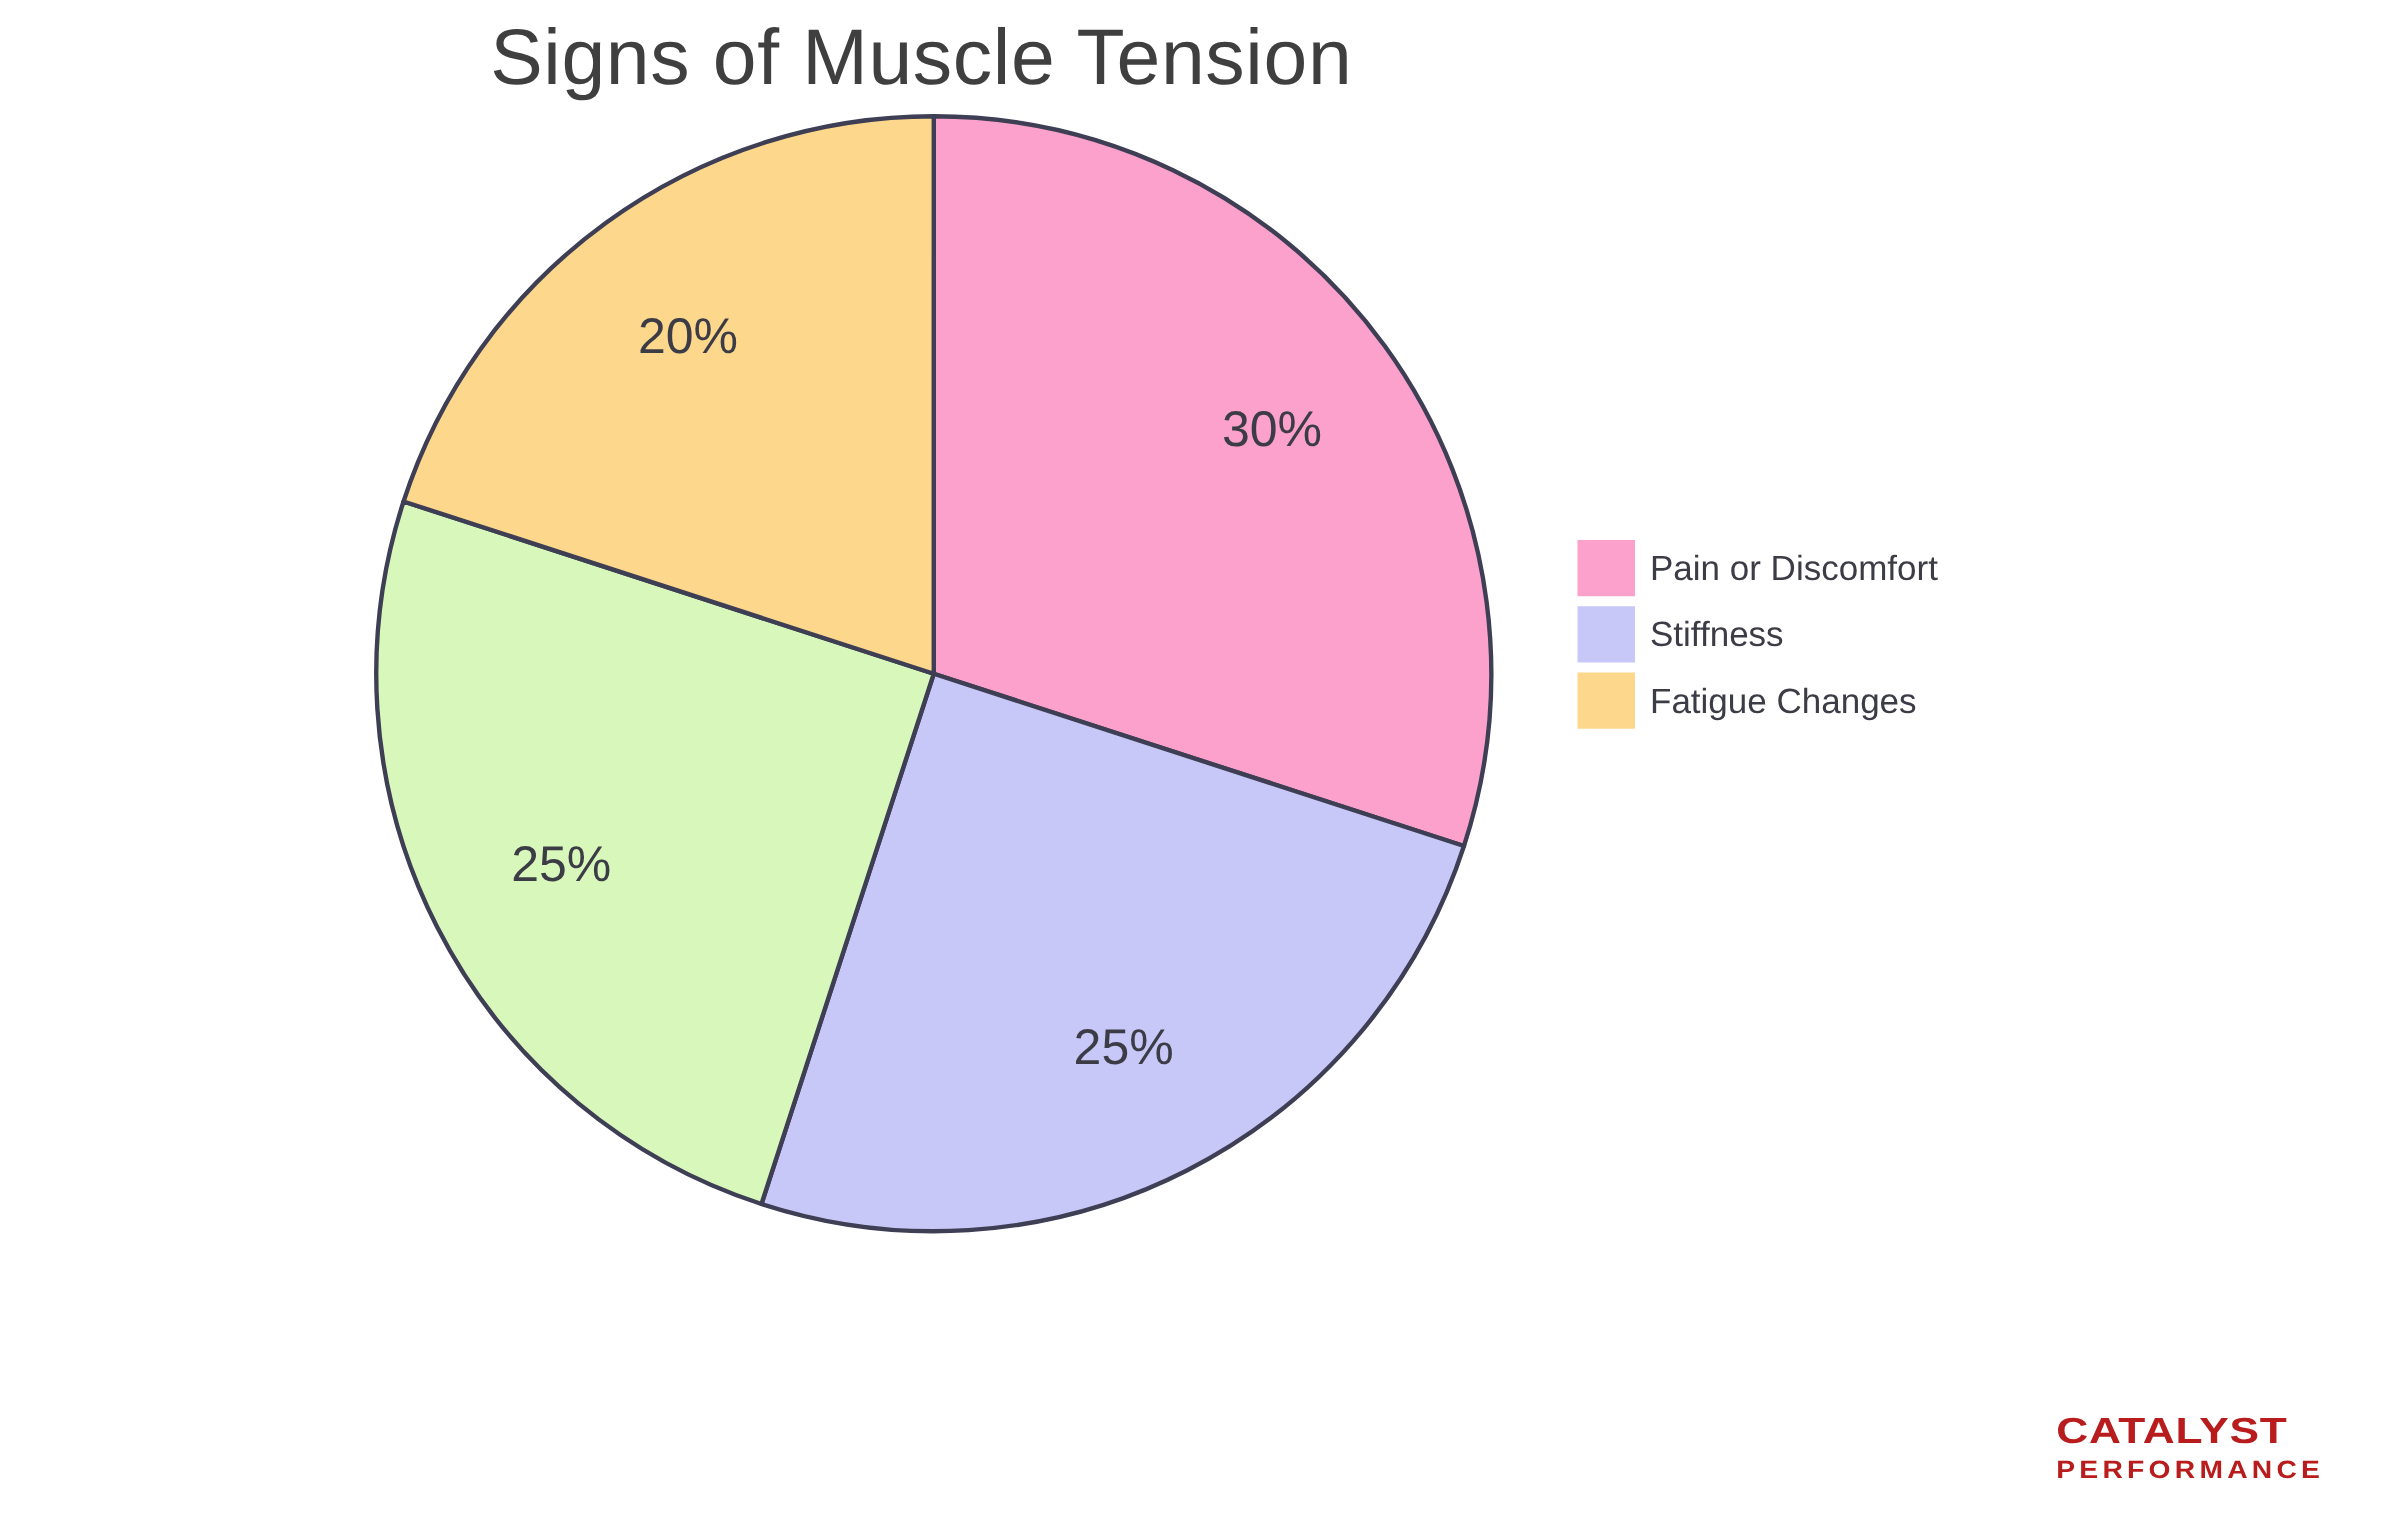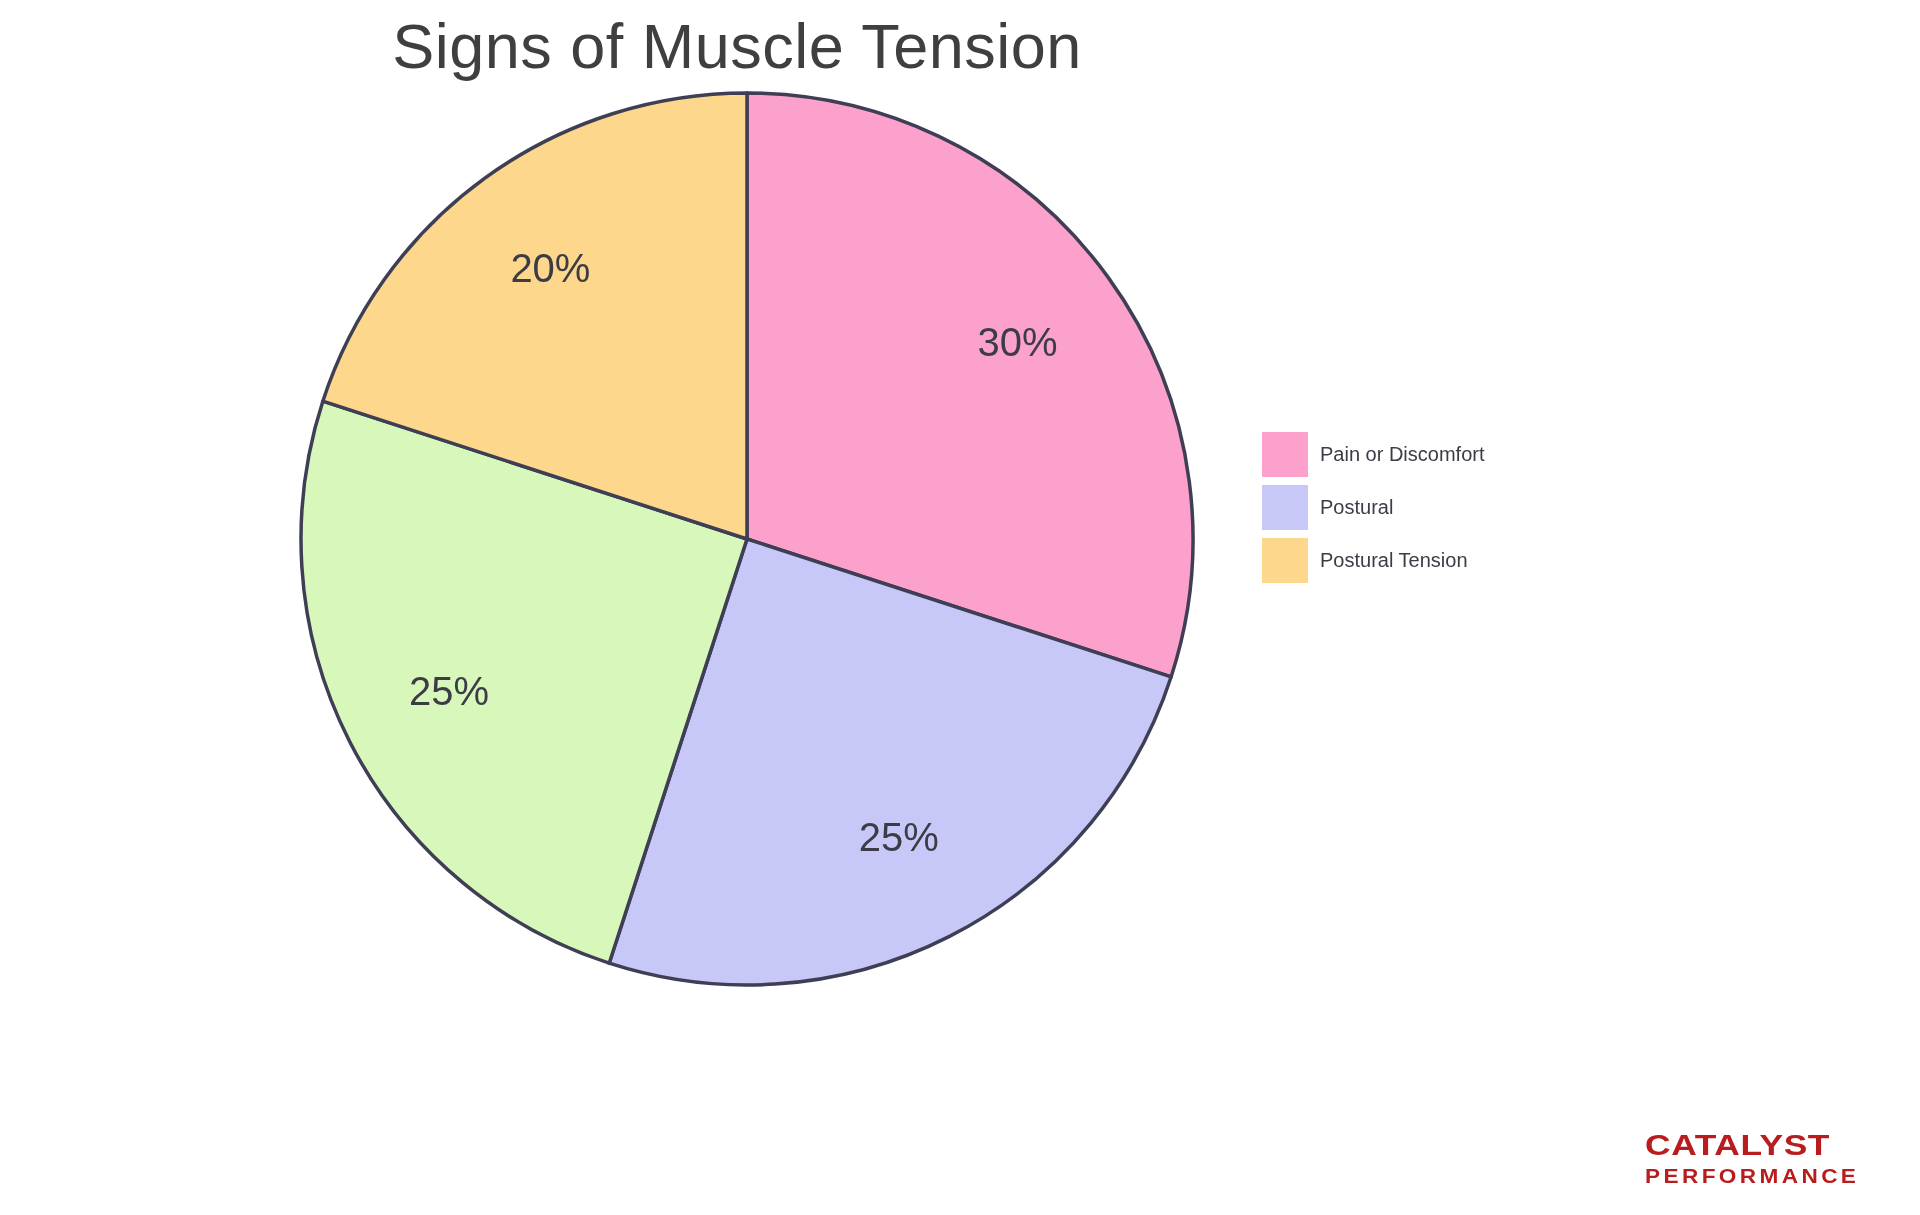--- a/index.html
+++ b/index.html
@@ -38,21 +38,21 @@
     align-items: center;
     height: 45px;
     margin-bottom: 8px;
   }
   .swatch {
     width: 46px; height: 45px;
     margin-right: 12px;
     flex: 0 0 auto;
   }
   .legend-label {
-    font-size: 20px;
+    font-size: 28px;
     color: #3c3c46;
     white-space: nowrap;
   }
   .logo {
     position: absolute;
     left: 1645px; top: 1131px;
     color: #b91c1c;
   }
   .brand-name {
     font-size: 29px;
@@ -92,24 +92,24 @@
     </svg>
 </div>
 
 <div class="legend">
   <div class="legend-item">
     <span class="swatch" style="background: rgb(251, 161, 203);"></span>
     <span class="legend-label">Pain or Discomfort</span>
   </div>
   <div class="legend-item">
     <span class="swatch" style="background: rgb(200, 200, 248);"></span>
-    <span class="legend-label">Postural</span>
+    <span class="legend-label">Stiffness</span>
   </div>
   <div class="legend-item">
     <span class="swatch" style="background: rgb(253, 215, 140);"></span>
-    <span class="legend-label">Postural Tension</span>
+    <span class="legend-label">Fatigue Changes</span>
   </div>
 </div>
 
 <div class="logo">
   <div class="brand-name">CATALYST</div>
   <div class="brand-sub">PERFORMANCE</div>
 </div>
 
 </body></html>

